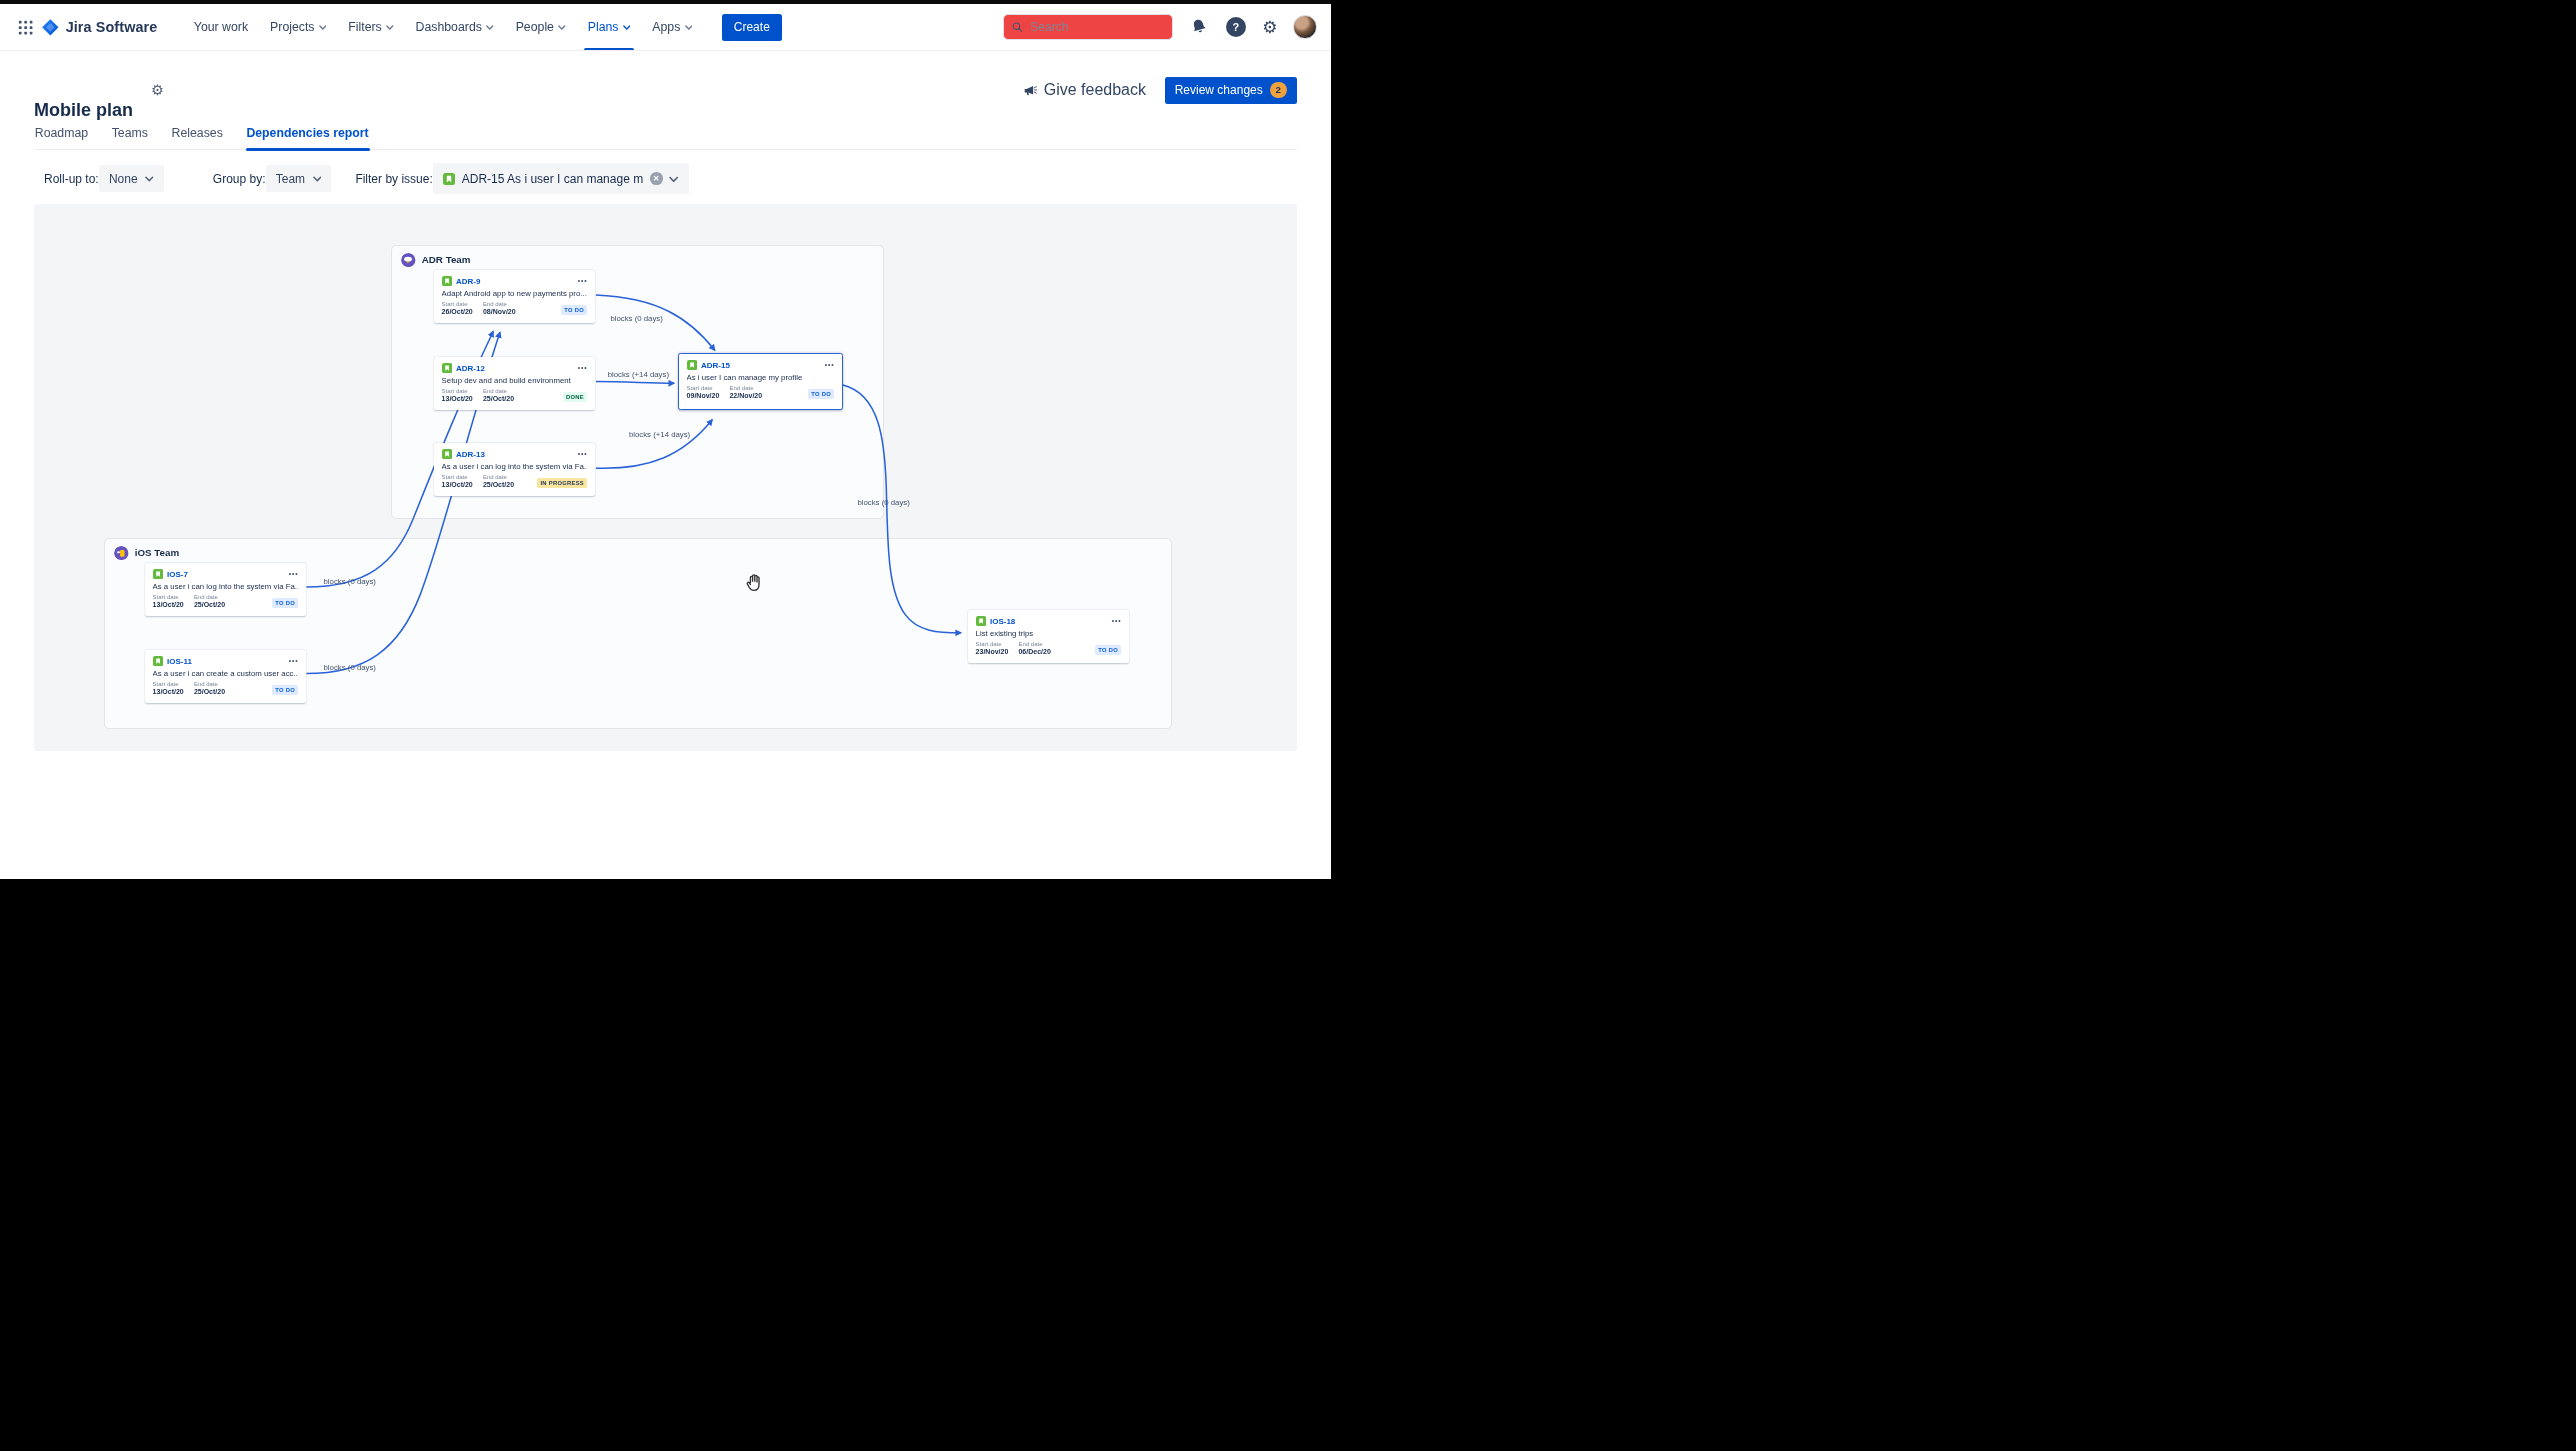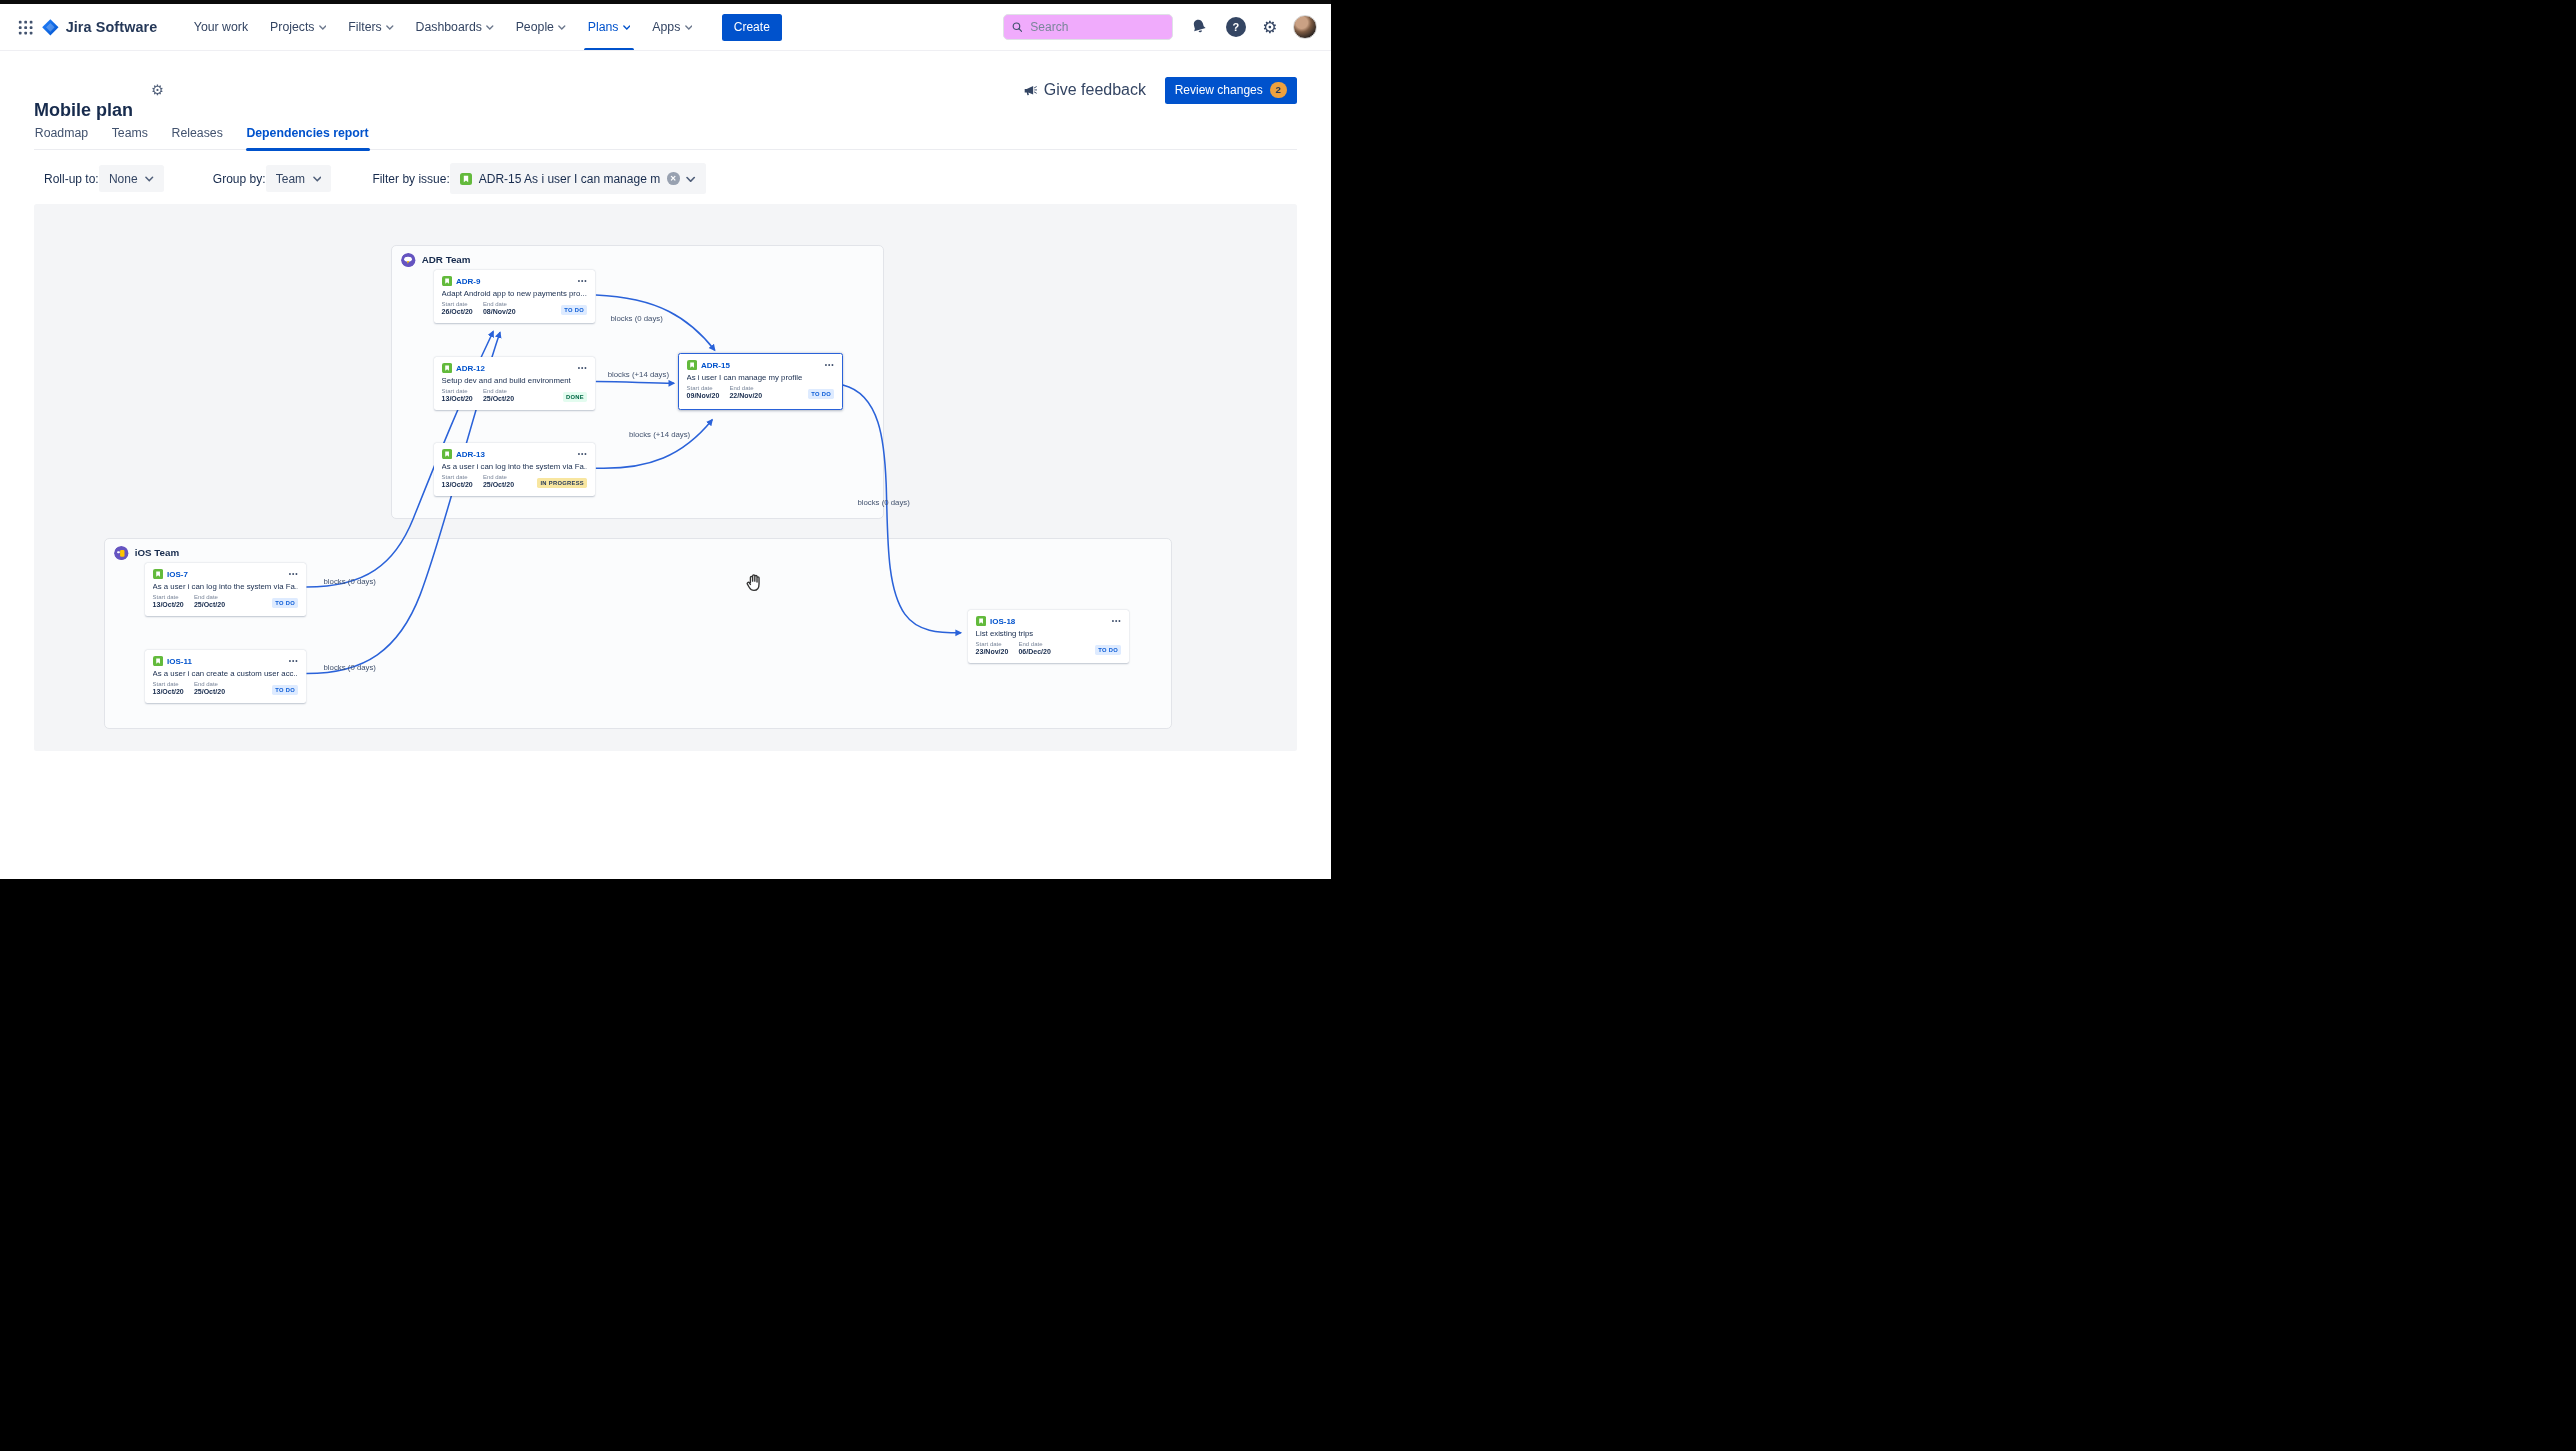--- a/index.html
+++ b/index.html
@@ -19,21 +19,21 @@
             padding:0 11px;font-size:12.3px;color:#344563;cursor:pointer;white-space:nowrap;}
   .nav-item .chev{color:#6b778c;margin-top:1.7px;}
   .nav-item.active{color:#0052CC;font-weight:500;}
   .nav-item.active .chev{color:#0052CC;}
   .nav-item.active::after{content:"";position:absolute;left:6.8px;right:6.8px;bottom:0;height:2.5px;
             background:#0052CC;border-radius:1.7px 1.7px 0 0;}
   .create-btn{margin-left:18.7px;height:27px;padding:0 12px;background:#0052CC;color:#fff;
             border:none;border-radius:2.5px;font-size:12px;font-weight:500;cursor:pointer;
             font-family:"Liberation Sans",sans-serif;}
   .nav-right{margin-left:auto;display:flex;align-items:center;gap:16px;}
-  .search{width:170px;height:26px;border:1.7px solid #dfe1e6;border-radius:5.1px;background:#f0abfc;
+  .search{width:170px;height:26px;border:1.7px solid #dfe1e6;border-radius:5.1px;background:#ef4444;
           display:flex;align-items:center;gap:6px;padding:0 7.6px;box-sizing:border-box;}
   .search input{border:0;outline:0;width:100%;font-size:12px;color:#172B4D;background:transparent;
           font-family:"Liberation Sans",sans-serif;}
   .search input::placeholder{color:#7A869A;}
   .help-circle{width:20.4px;height:20.4px;border-radius:50%;background:#344563;color:#fff;
           display:flex;align-items:center;justify-content:center;font-size:11px;font-weight:700;cursor:pointer;}
   .gear-glyph{font-size:17px;color:#344563;cursor:pointer;line-height:1;}
   .avatar{width:24px;height:24px;border-radius:50%;cursor:pointer;
           background:radial-gradient(circle at 35% 30%,#caa184 0 28%,#7d5b43 45%,#2e2622 75%,#15110e 100%);
           border:0.8px solid #d7d7d7;box-sizing:border-box;}
@@ -60,21 +60,21 @@
   
   .filter-row{position:absolute;left:44px;top:163px;height:31px;display:flex;align-items:center;}
   .filter-label{font-size:12px;color:#172B4D;}
   .chip{display:flex;align-items:center;gap:7.6px;background:#f4f5f7;border-radius:2.5px;height:27px;
         padding:0 10.2px;font-size:12px;color:#344563;cursor:pointer;white-space:nowrap;}
   .chip .chev{color:#505f79;margin-top:0.8px;}
   .issue-chip{height:31px;gap:6.8px;color:#172B4D;}
   .chip-close{width:12.7px;height:12.7px;border-radius:50%;background:#98a1b0;color:#fff;font-size:7.6px;
         display:flex;align-items:center;justify-content:center;font-weight:700;cursor:pointer;}
   .gap-lg{margin-left:49px;}
-  .gap-md{margin-left:41px;}
+  .gap-md{margin-left:24px;}
 
   
   .canvas{position:absolute;left:34px;top:204px;width:1263px;height:547px;background:#f4f5f7;border-radius:2.5px;}
   .panel{position:absolute;background:#fbfcfd;border:0.8px solid #e2e4e9;border-radius:5.1px;box-sizing:border-box;z-index:1;}
   .panel-head{position:absolute;top:6.8px;left:9.3px;display:flex;align-items:center;gap:6px;z-index:2;}
   .team-avatar{width:14.4px;height:14.4px;border-radius:50%;flex:0 0 auto;}
   .team-name{font-size:9.8px;font-weight:700;color:#172B4D;}
   .edge-layer{position:absolute;left:0;top:0;z-index:2;pointer-events:none;}
   .edge-label{font-size:9.2px;fill:#42526E;font-family:"Liberation Sans",sans-serif;}
 

